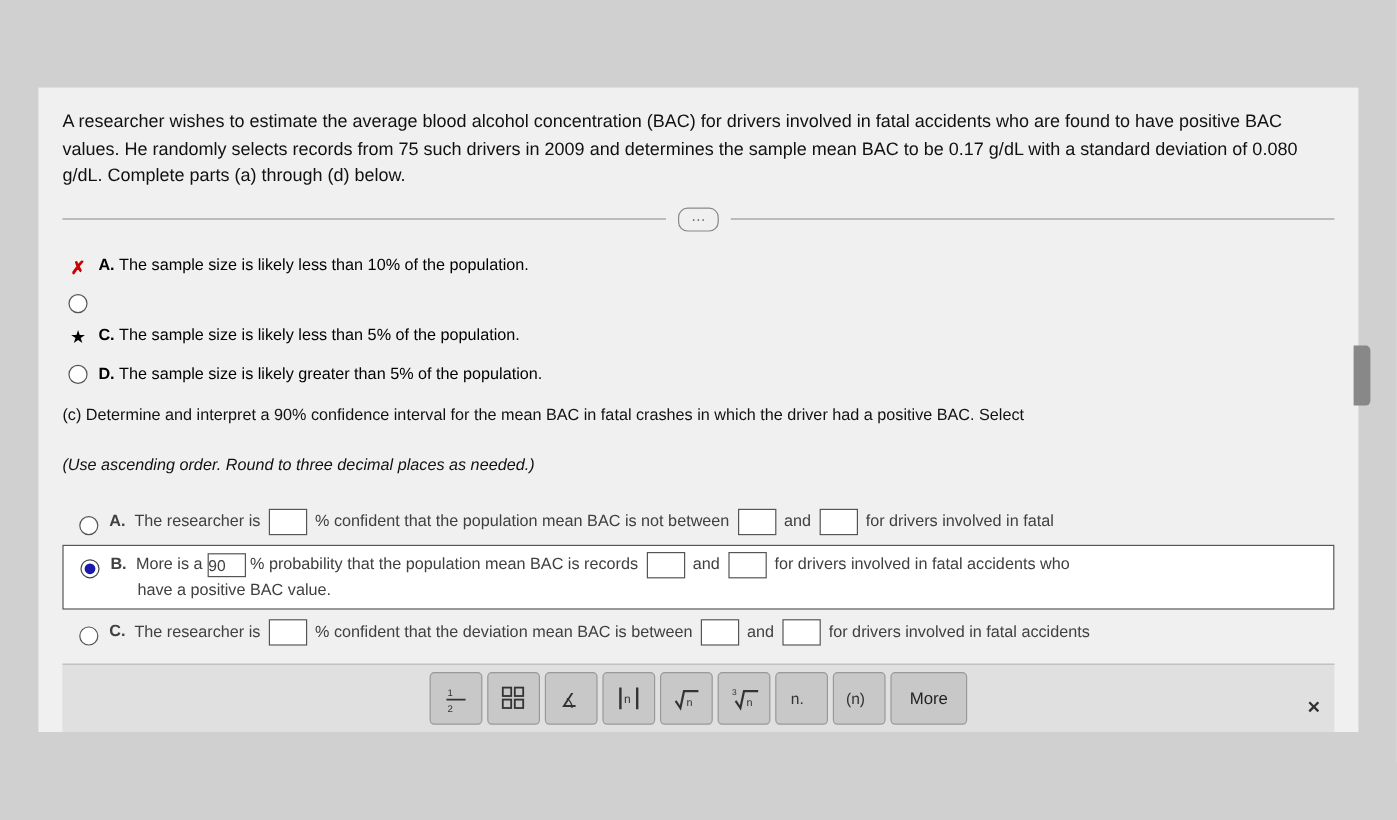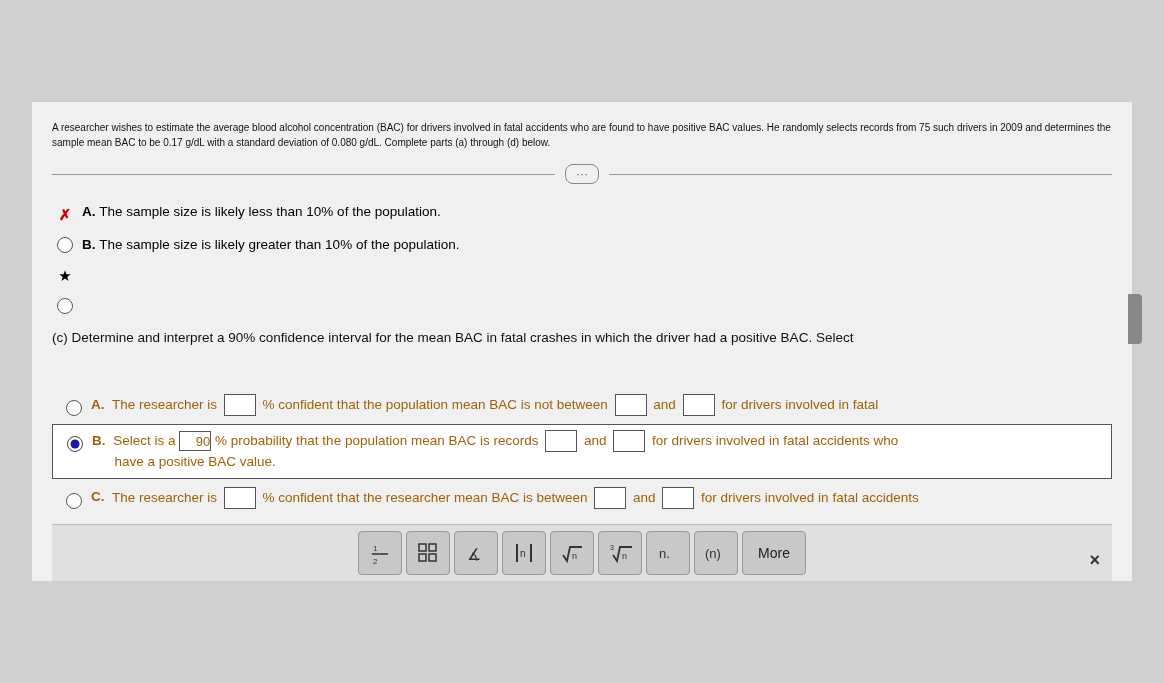--- a/index.html
+++ b/index.html
@@ -13,21 +13,21 @@
       min-height: 683px;
       width: 1164px;
     }
     .main-container {
       width: 1100px;
       background: #f0f0f0;
       padding: 18px 20px 0 20px;
       position: relative;
     }
     .question-text {
-      font-size: 10px;
+      font-size: 15px;
       line-height: 1.5;
       color: #111;
       margin-bottom: 14px;
     }
     .divider-row {
       display: flex;
       align-items: center;
       justify-content: center;
       margin: 6px 0 18px 0;
     }
@@ -157,21 +157,21 @@
     .input-box {
       display: inline-block;
       width: 32px;
       height: 22px;
       border: 1px solid #555;
       background: white;
       margin: 0 3px;
       vertical-align: middle;
     }
     .answer-text {
-      color: #a16207;
+      color: #404040;
       line-height: 1.5;
     }
     .answer-label {
       font-weight: bold;
       margin-right: 4px;
     }
     
     .toolbar {
       display: flex;
       align-items: center;
@@ -221,21 +221,21 @@
       display: flex;
       align-items: center;
       justify-content: center;
     }
     .inline-val {
       display: inline-block;
       background: white;
       border: 1px solid #555;
       min-width: 32px;
       height: 20px;
-      text-align: right;
+      text-align: left;
       vertical-align: middle;
       font-size: 13px;
       line-height: 20px;
     }
     .opt-label-bold { font-weight: bold; }
   </style>
 </head>
 <body>
 
 <div class="main-container">
@@ -254,41 +254,43 @@
       <div class="option-marker">
         <span class="x-mark">✗</span>
       </div>
       <span><span class="opt-label-bold">A.</span>&nbsp;<span>The sample size is likely less than 10% of the population.</span></span>
     </div>
 
     <div class="option-row">
       <div class="option-marker">
         <span class="radio-circle"></span>
       </div>
-      <span><span class="opt-label-bold">B.</span>&nbsp;<span>The sample size is likely greater than 10% of the population.</span></span>
     </div>
 
     <div class="option-row">
       <div class="option-marker">
         <span class="star-mark">★</span>
       </div>
+      <span><span class="opt-label-bold">C.</span>&nbsp;<span>The sample size is likely less than 5% of the population.</span></span>
     </div>
 
     <div class="option-row">
       <div class="option-marker">
         <span class="radio-circle"></span>
       </div>
+      <span><span class="opt-label-bold">D.</span>&nbsp;<span>The sample size is likely greater than 5% of the population.</span></span>
     </div>
 
   </div>
 
   <div class="part-c-section">
     <div class="part-c-text">
       <span>(c) Determine and interpret a 90% confidence interval for the mean BAC in fatal crashes in which the driver had a positive BAC. Select</span><br>
       <br>
+      <span class="italic">(Use ascending order. Round to three decimal places as needed.)</span>
     </div>
 
     <div class="answer-options">
 
       <div class="answer-option-row unselected-box">
         <div class="answer-opt-marker">
           <span class="radio-unselected"></span>
         </div>
         <div class="answer-text">
           <span class="answer-label">A.</span>
@@ -301,40 +303,40 @@
           <span> for drivers involved in fatal</span><br>
         </div>
       </div>
 
       <div class="answer-option-row selected-box">
         <div class="answer-opt-marker">
           <span class="radio-selected"></span>
         </div>
         <div class="answer-text">
           <span class="answer-label">B.</span>
-          <span>Select is a </span>
+          <span>More is a </span>
           <span class="inline-val">90</span>
           <span>% probability that the population mean BAC is records </span>
           <span class="input-box"></span>
           <span> and </span>
           <span class="input-box"></span>
           <span> for drivers involved in fatal accidents who</span><br>
           <span>&nbsp;&nbsp;&nbsp;&nbsp;&nbsp;&nbsp;have a positive BAC value.</span>
         </div>
       </div>
 
       <div class="answer-option-row unselected-box">
         <div class="answer-opt-marker">
           <span class="radio-unselected"></span>
         </div>
         <div class="answer-text">
           <span class="answer-label">C.</span>
           <span>The researcher is </span>
           <span class="input-box"></span>
-          <span>% confident that the researcher mean BAC is between </span>
+          <span>% confident that the deviation mean BAC is between </span>
           <span class="input-box"></span>
           <span> and </span>
           <span class="input-box"></span>
           <span> for drivers involved in fatal accidents</span><br>
         </div>
       </div>
 
     </div>
   </div>
 

